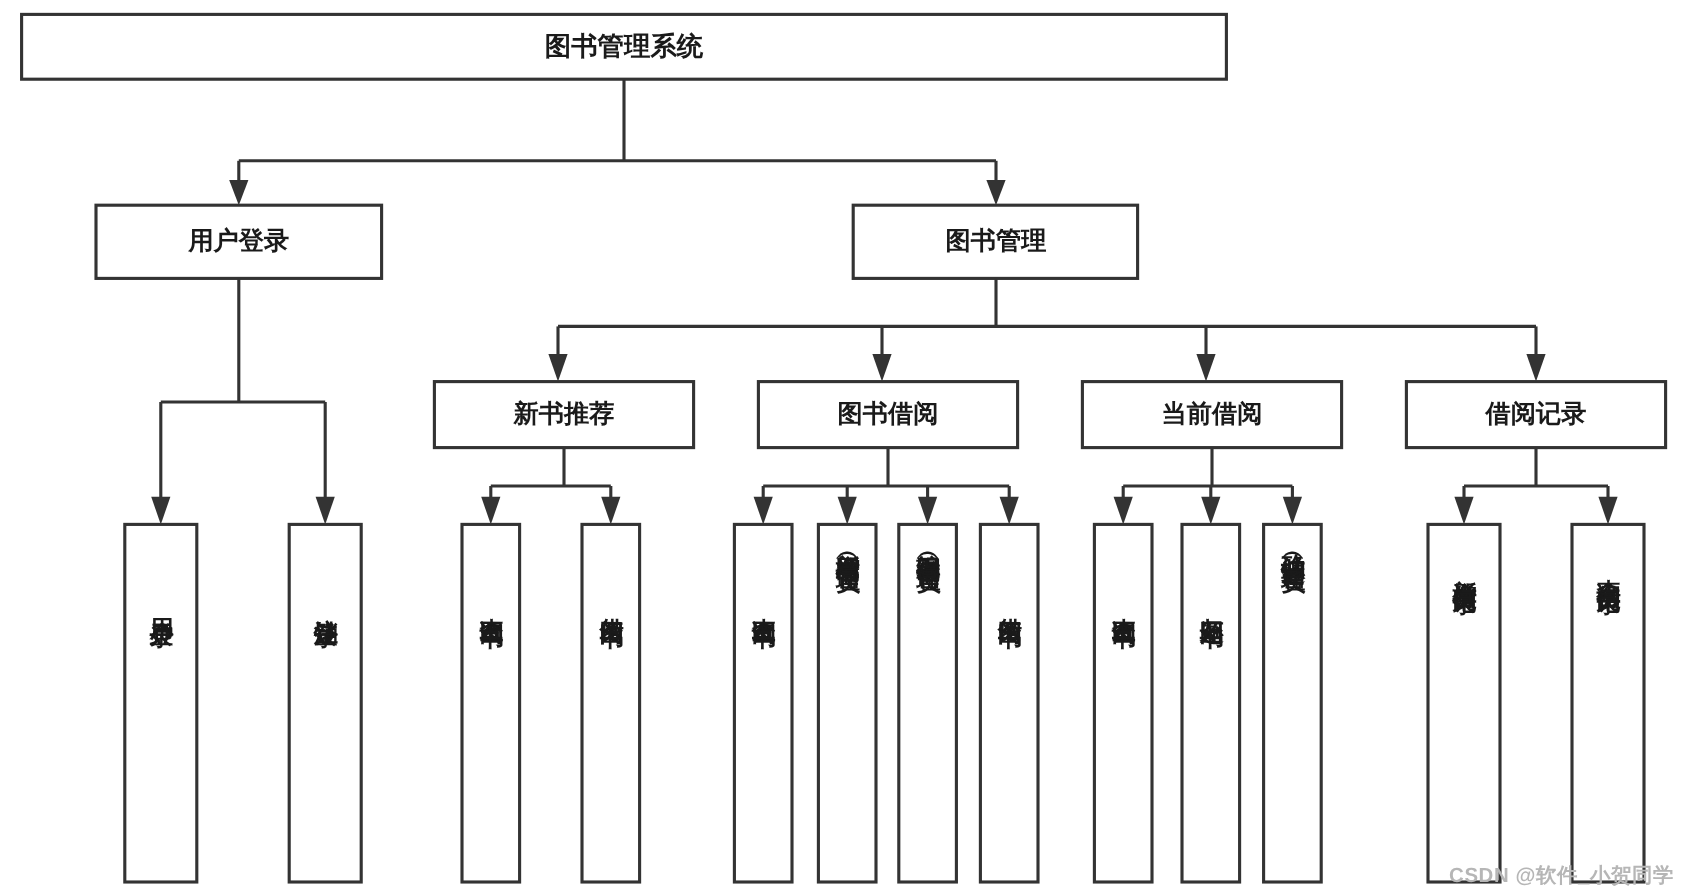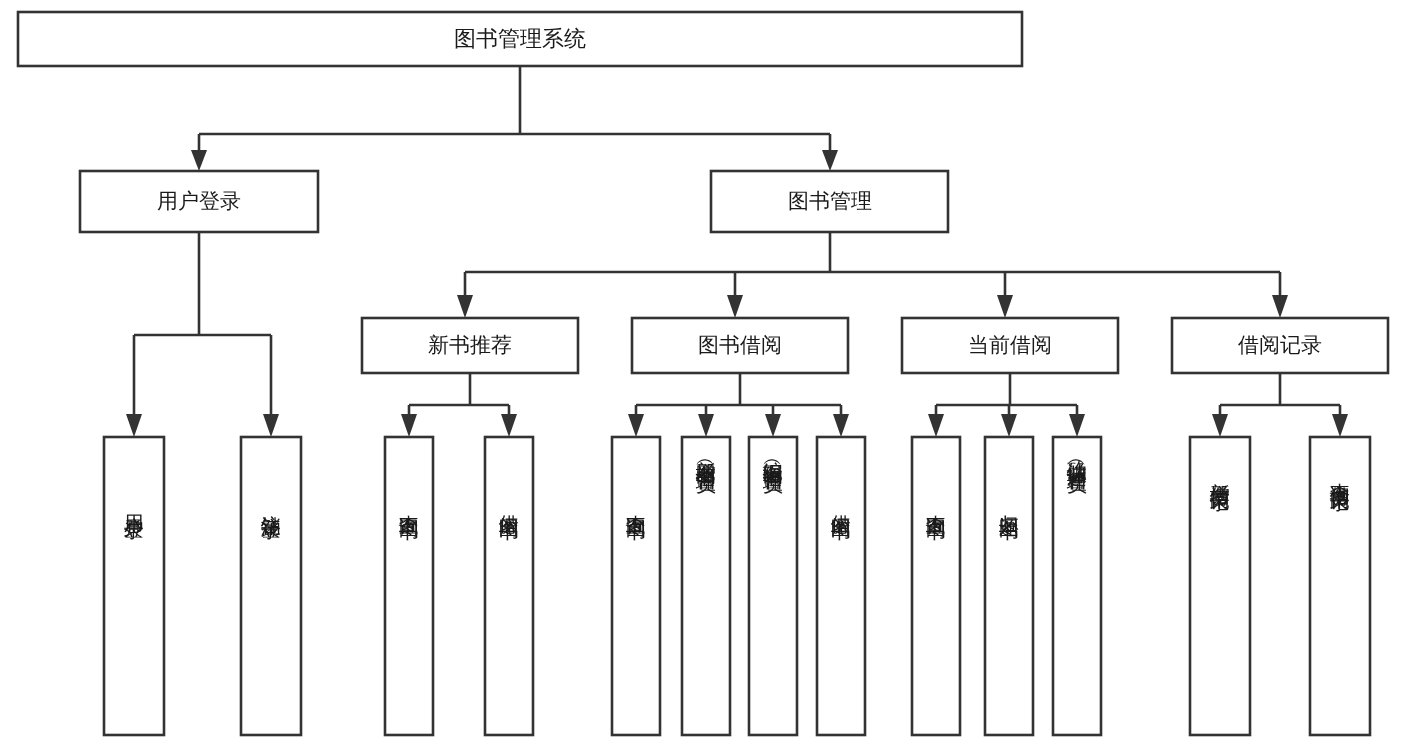--- a/index.html
+++ b/index.html
@@ -10,20 +10,21 @@
   }
   body {
     font-family: "Liberation Sans", "DejaVu Sans", sans-serif;
   }
   #diagram-root {
     position: relative;
     width: 1405px;
     height: 747px;
     background: #ffffff;
     overflow: hidden;
+    font-weight: bold;
   }
   svg.flow {
     position: absolute;
     left: 0;
     top: 0;
     width: 1405px;
     height: 747px;
     display: block;
   }
   .node-rect {
@@ -239,14 +240,15 @@
   <div class="vert-label-box" style="left:1053px; top:437px; width:48px; height:298px; padding-top:8px;">
     <span class="vert-label-text">确认归还（管理员）</span>
   </div>
   <div class="vert-label-box" style="left:1190px; top:437px; width:60px; height:298px; padding-top:30px;">
     <span class="vert-label-text">新增借阅记录</span>
   </div>
   <div class="vert-label-box" style="left:1310px; top:437px; width:60px; height:298px; padding-top:30px;">
     <span class="vert-label-text">查询借阅记录</span>
   </div>
 
+  <div class="watermark">CSDN @软件_小贺同学</div>
 
 </div>
 
 </body></html>

